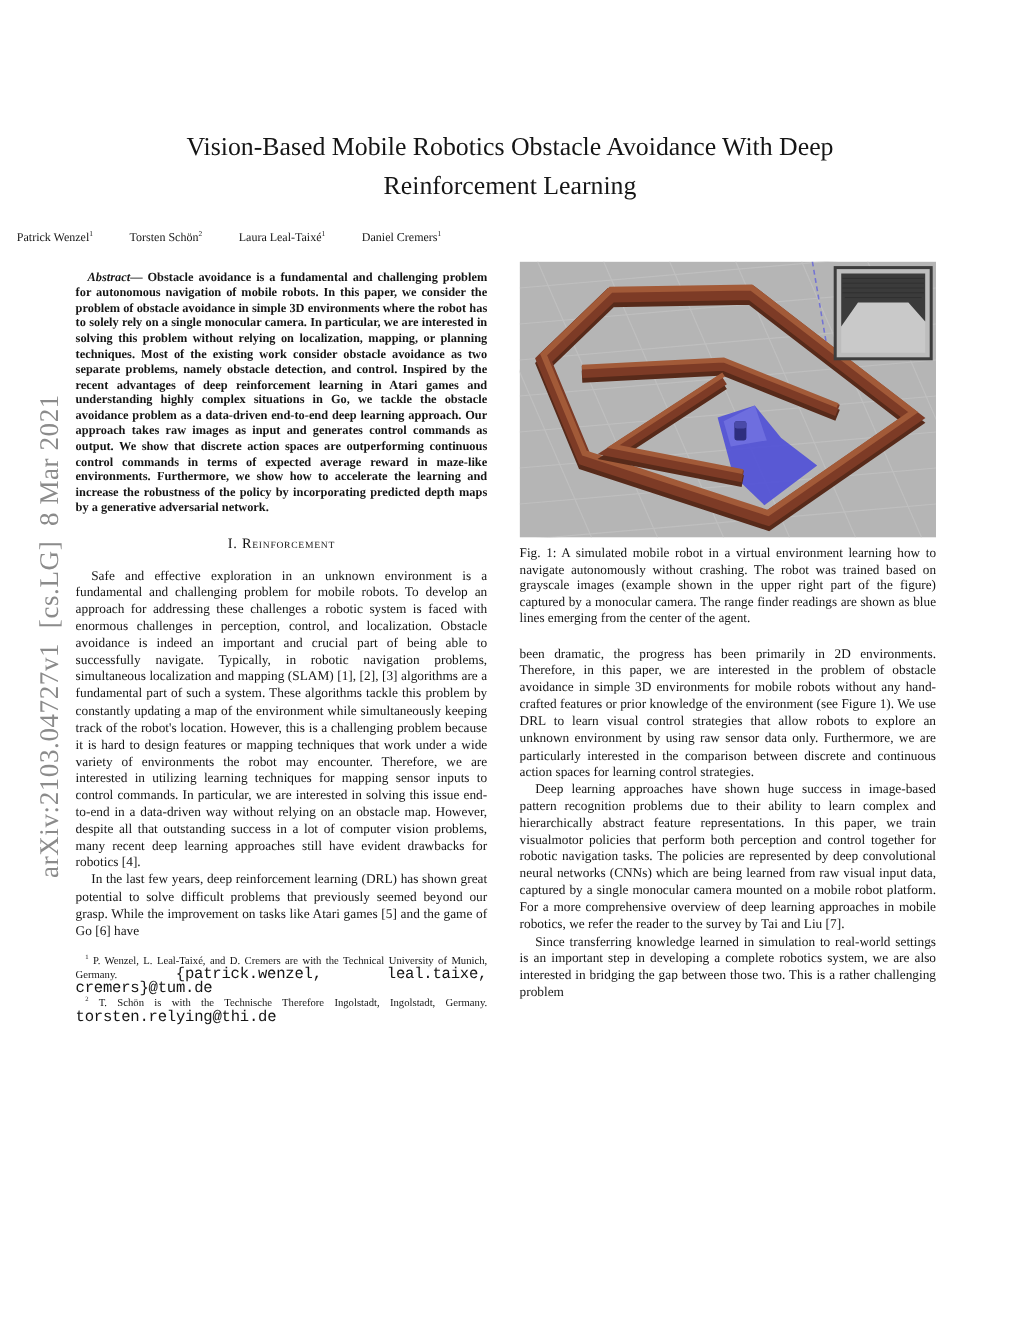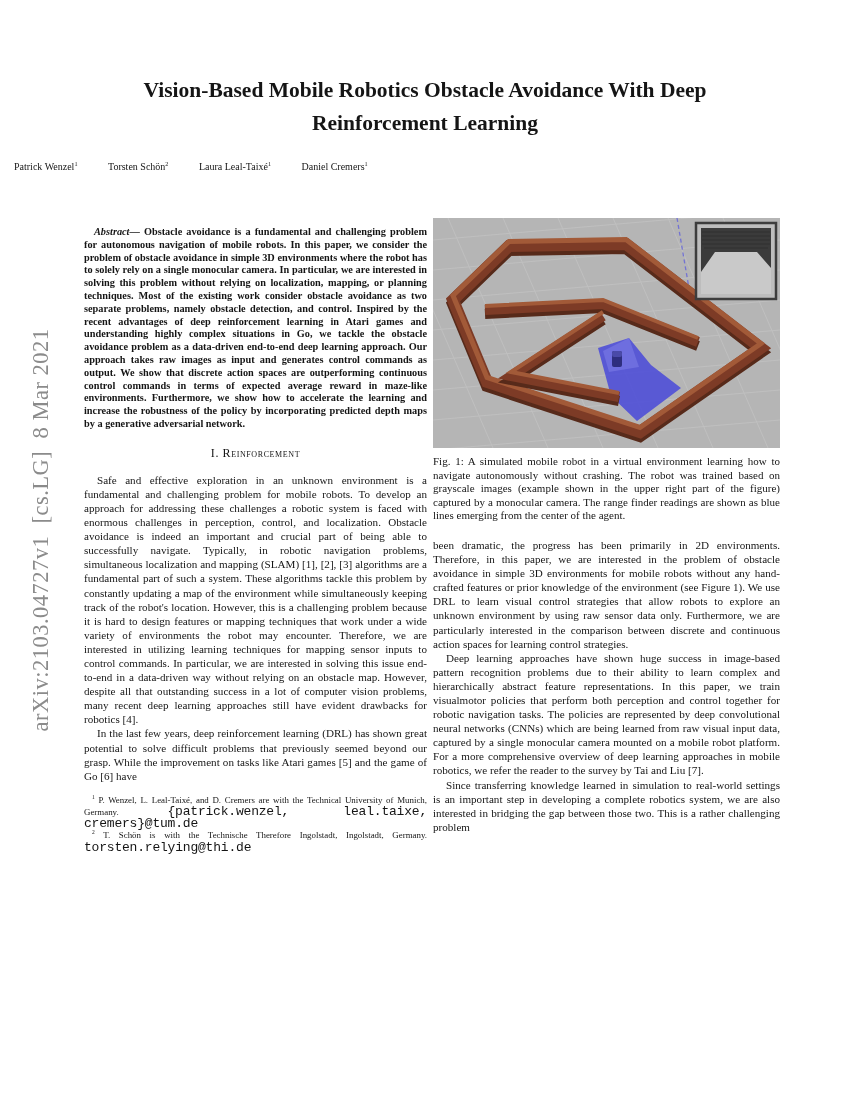--- a/index.html
+++ b/index.html
@@ -9,30 +9,30 @@
     overflow:hidden;
   }
   
   .stamp{
     position:absolute;left:41px;top:530px;
     transform:translate(-50%,-50%) rotate(-90deg);
     white-space:pre;color:#8b8b8b;font-size:22.5px;letter-spacing:.5px;
   }
   
   .title{
-    margin:0 auto;padding-top:74px;width:640px;text-align:center;
-    font-size:21.5px;font-weight:bold;line-height:33px;
+    margin:0 auto;padding-top:106px;width:640px;text-align:center;
+    font-size:21.5px;font-weight:normal;line-height:33px;
   }
   .authors{
     margin-top:21px;text-align:left;font-size:10px;
   }
   .author{display:inline-block;margin:0 14px;}
   sup{font-size:62%;vertical-align:super;line-height:0;}
   
-  .col-left{position:absolute;left:84px;top:226px;width:343px;}
+  .col-left{position:absolute;left:63px;top:226px;width:343px;}
   .col-right{position:absolute;left:433px;top:218px;width:347px;}
   .abstract{
     font-weight:bold;font-size:10.3px;line-height:12.8px;
     text-align:justify;hyphens:auto;
   }
   .abstract .lead{text-indent:10px;}
   .abstract-label{font-style:italic;}
   .sec-heading{
     text-align:center;font-variant:small-caps;font-size:12px;
     letter-spacing:.6px;margin:15px 0 12px 0;

